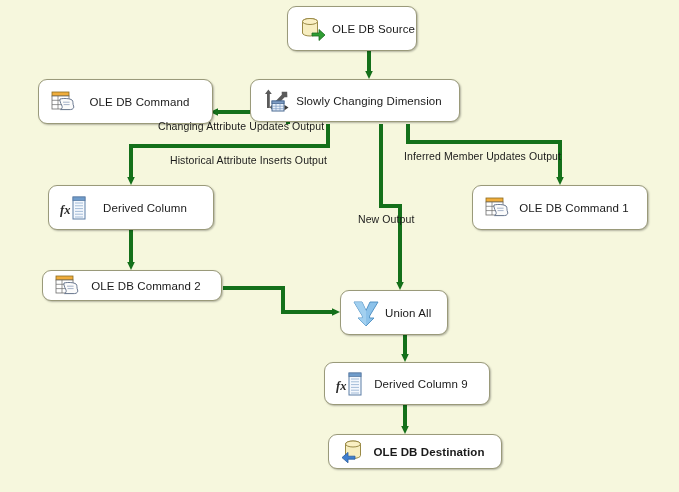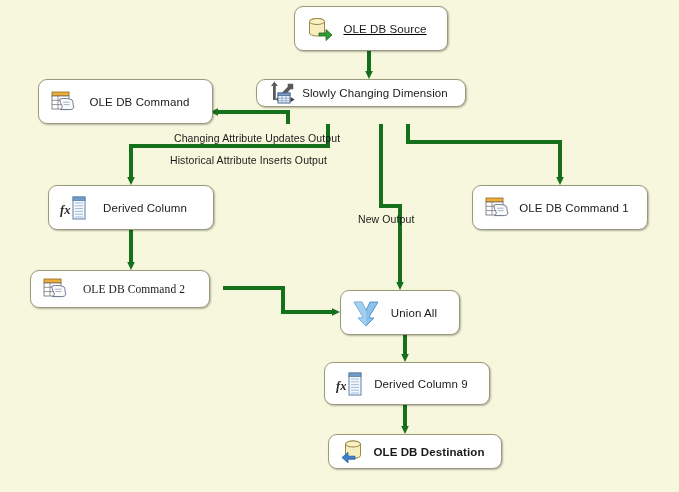--- a/index.html
+++ b/index.html
@@ -92,21 +92,21 @@
       <path d="M131,230 L131,266"></path>
 
       <path d="M223,288 L283,288 L283,312 L336,312"></path>
 
       <path d="M405,335 L405,358"></path>
 
       <path d="M405,405 L405,430"></path>
     </g>
   </svg>
 
-  <div class="node" style="left:294px;top:6px;width:154px;height:45px;text-decoration:underline;">
+  <div class="node" style="left:287px;top:6px;width:130px;height:45px;">
     <span class="ico">
       <svg width="30" height="30" viewBox="0 0 30 30">
         <ellipse cx="12" cy="7.5" rx="7.5" ry="3" fill="#f2e4a8" stroke="#9a8a46" stroke-width="1"></ellipse>
         <path d="M4.5,7.5 L4.5,19 A7.5,3 0 0,0 19.5,19 L19.5,7.5" fill="#f7eec0" stroke="#9a8a46" stroke-width="1"></path>
         <ellipse cx="12" cy="7.5" rx="7.5" ry="3" fill="#faf0c4" stroke="#9a8a46" stroke-width="1"></ellipse>
         <path d="M14,22 L14,19 L21,19 L21,15.5 L27,21 L21,26.5 L21,22 Z" fill="#2f9e33" stroke="#1c6b20" stroke-width="0.8"></path>
       </svg>
     </span>
     <span class="lbl">OLE DB Source</span>
   </div>
@@ -119,21 +119,21 @@
         <line x1="3" y1="13.3" x2="20" y2="13.3" stroke="#6b6b6b" stroke-width="0.7"></line>
         <line x1="3" y1="17.6" x2="20" y2="17.6" stroke="#6b6b6b" stroke-width="0.7"></line>
         <line x1="9" y1="9" x2="9" y2="22" stroke="#6b6b6b" stroke-width="0.7"></line>
         <path d="M11,12 C15,11 21,11.5 23,13 C24.6,14.2 23.4,17 24.6,19 C25.4,20.4 24,22.6 21.4,22.6 L11.6,22.6 C13.4,21.6 13.6,19.6 12.6,18 C11.6,16.4 10.6,13.6 11,12 Z" fill="#fbfbfb" stroke="#5a6a84" stroke-width="0.9" stroke-linejoin="round"></path>
         <path d="M14,15.2 L20.6,15.2 M14.6,17.6 L20.6,17.6" stroke="#8fa0bb" stroke-width="0.8"></path>
       </svg>
     </span>
     <span class="lbl">OLE DB Command</span>
   </div>
 
-  <div class="node" style="left:256px;top:79px;width:210px;height:28px;align-items:center;">
+  <div class="node" style="left:250px;top:79px;width:210px;height:43px;align-items:center;">
     <span class="ico">
       <svg width="30" height="30" viewBox="0 0 30 30">
         <path d="M6,22 L6,8 L4,8 L7.4,3.4 L10.8,8 L8.8,8 L8.8,22 Z" fill="#5a5a5a"></path>
         <path d="M8.5,21 L21,8.8 L21,6 L26.5,6 L26.5,11.6 L23.7,11.6 L11.2,23.8 Z" fill="#5a5a5a" transform="rotate(-2 16 15)"></path>
         <rect x="11" y="15" width="12" height="10" fill="#eaf2fb" stroke="#4a6a92" stroke-width="1"></rect>
         <rect x="11" y="15" width="12" height="2.6" fill="#7d9cc4" stroke="#4a6a92" stroke-width="0.8"></rect>
         <g stroke="#7d9cc4" stroke-width="0.7">
           <line x1="15" y1="17.6" x2="15" y2="25"></line>
           <line x1="19" y1="17.6" x2="19" y2="25"></line>
           <line x1="11" y1="20.2" x2="23" y2="20.2"></line>
@@ -172,36 +172,36 @@
         <line x1="3" y1="13.3" x2="20" y2="13.3" stroke="#6b6b6b" stroke-width="0.7"></line>
         <line x1="3" y1="17.6" x2="20" y2="17.6" stroke="#6b6b6b" stroke-width="0.7"></line>
         <line x1="9" y1="9" x2="9" y2="22" stroke="#6b6b6b" stroke-width="0.7"></line>
         <path d="M11,12 C15,11 21,11.5 23,13 C24.6,14.2 23.4,17 24.6,19 C25.4,20.4 24,22.6 21.4,22.6 L11.6,22.6 C13.4,21.6 13.6,19.6 12.6,18 C11.6,16.4 10.6,13.6 11,12 Z" fill="#fbfbfb" stroke="#5a6a84" stroke-width="0.9" stroke-linejoin="round"></path>
         <path d="M14,15.2 L20.6,15.2 M14.6,17.6 L20.6,17.6" stroke="#8fa0bb" stroke-width="0.8"></path>
       </svg>
     </span>
     <span class="lbl">OLE DB Command 1</span>
   </div>
 
-  <div class="node" style="left:30px;top:270px;width:180px;height:38px;font-family:Liberation Serif, serif;">
+  <div class="node" style="left:42px;top:270px;width:180px;height:31px;">
     <span class="ico">
       <svg width="30" height="30" viewBox="0 0 30 30">
         <rect x="3" y="5" width="17" height="4" fill="#f0ad3c" stroke="#8a6a20" stroke-width="0.8"></rect>
         <rect x="3" y="9" width="17" height="13" fill="#ffffff" stroke="#6b6b6b" stroke-width="0.8"></rect>
         <line x1="3" y1="13.3" x2="20" y2="13.3" stroke="#6b6b6b" stroke-width="0.7"></line>
         <line x1="3" y1="17.6" x2="20" y2="17.6" stroke="#6b6b6b" stroke-width="0.7"></line>
         <line x1="9" y1="9" x2="9" y2="22" stroke="#6b6b6b" stroke-width="0.7"></line>
         <path d="M11,12 C15,11 21,11.5 23,13 C24.6,14.2 23.4,17 24.6,19 C25.4,20.4 24,22.6 21.4,22.6 L11.6,22.6 C13.4,21.6 13.6,19.6 12.6,18 C11.6,16.4 10.6,13.6 11,12 Z" fill="#fbfbfb" stroke="#5a6a84" stroke-width="0.9" stroke-linejoin="round"></path>
         <path d="M14,15.2 L20.6,15.2 M14.6,17.6 L20.6,17.6" stroke="#8fa0bb" stroke-width="0.8"></path>
       </svg>
     </span>
     <span class="lbl">OLE DB Command 2</span>
   </div>
 
-  <div class="node" style="left:340px;top:290px;width:120px;height:45px;">
+  <div class="node" style="left:340px;top:290px;width:108px;height:45px;">
     <span class="ico">
       <svg width="30" height="30" viewBox="0 0 30 30">
         <path d="M3,4 L11,4 L15,12.5 L19,4 L27,4 L18.6,18 L18.6,20 L23,20 L15,28 L7,20 L11.4,20 L11.4,18 Z" fill="#8cc2ea" stroke="#4b8cc0" stroke-width="0.9" stroke-linejoin="round"></path>
         <path d="M3,4 L11,4 L15,12.5 L15,28 L7,20 L11.4,20 L11.4,18 Z" fill="#a9d4f2" opacity="0.75"></path>
       </svg>
     </span>
     <span class="lbl">Union All</span>
   </div>
 
   <div class="node" style="left:324px;top:362px;width:166px;height:43px;">
@@ -228,17 +228,18 @@
       <svg width="30" height="30" viewBox="0 0 30 30">
         <ellipse cx="14" cy="7" rx="7.5" ry="3" fill="#f2e4a8" stroke="#9a8a46" stroke-width="1"></ellipse>
         <path d="M6.5,7 L6.5,18.5 A7.5,3 0 0,0 21.5,18.5 L21.5,7" fill="#f7eec0" stroke="#9a8a46" stroke-width="1"></path>
         <ellipse cx="14" cy="7" rx="7.5" ry="3" fill="#faf0c4" stroke="#9a8a46" stroke-width="1"></ellipse>
         <path d="M16,19.2 L16,22.2 L9,22.2 L9,25.8 L3,20.6 L9,15.4 L9,19.2 Z" fill="#3f7fd0" stroke="#2a5c9c" stroke-width="0.8"></path>
       </svg>
     </span>
     <span class="lbl">OLE DB Destination</span>
   </div>
 
-  <div class="edge-label" style="left:158px;top:132px;margin-left:16px;">Changing Attribute Updates Output</div>
+  <div class="edge-label" style="left:158px;top:120px;">Changing Attribute Updates Output</div>
   <div class="edge-label" style="left:170px;top:154px;text-align:center;">Historical Attribute Inserts Output</div>
+  <div class="edge-label" style="left:404px;top:150px;">Inferred Member Updates Output</div>
   <div class="edge-label" style="left:358px;top:213px;">New Output</div>
 
 </div>
 
 </body></html>

